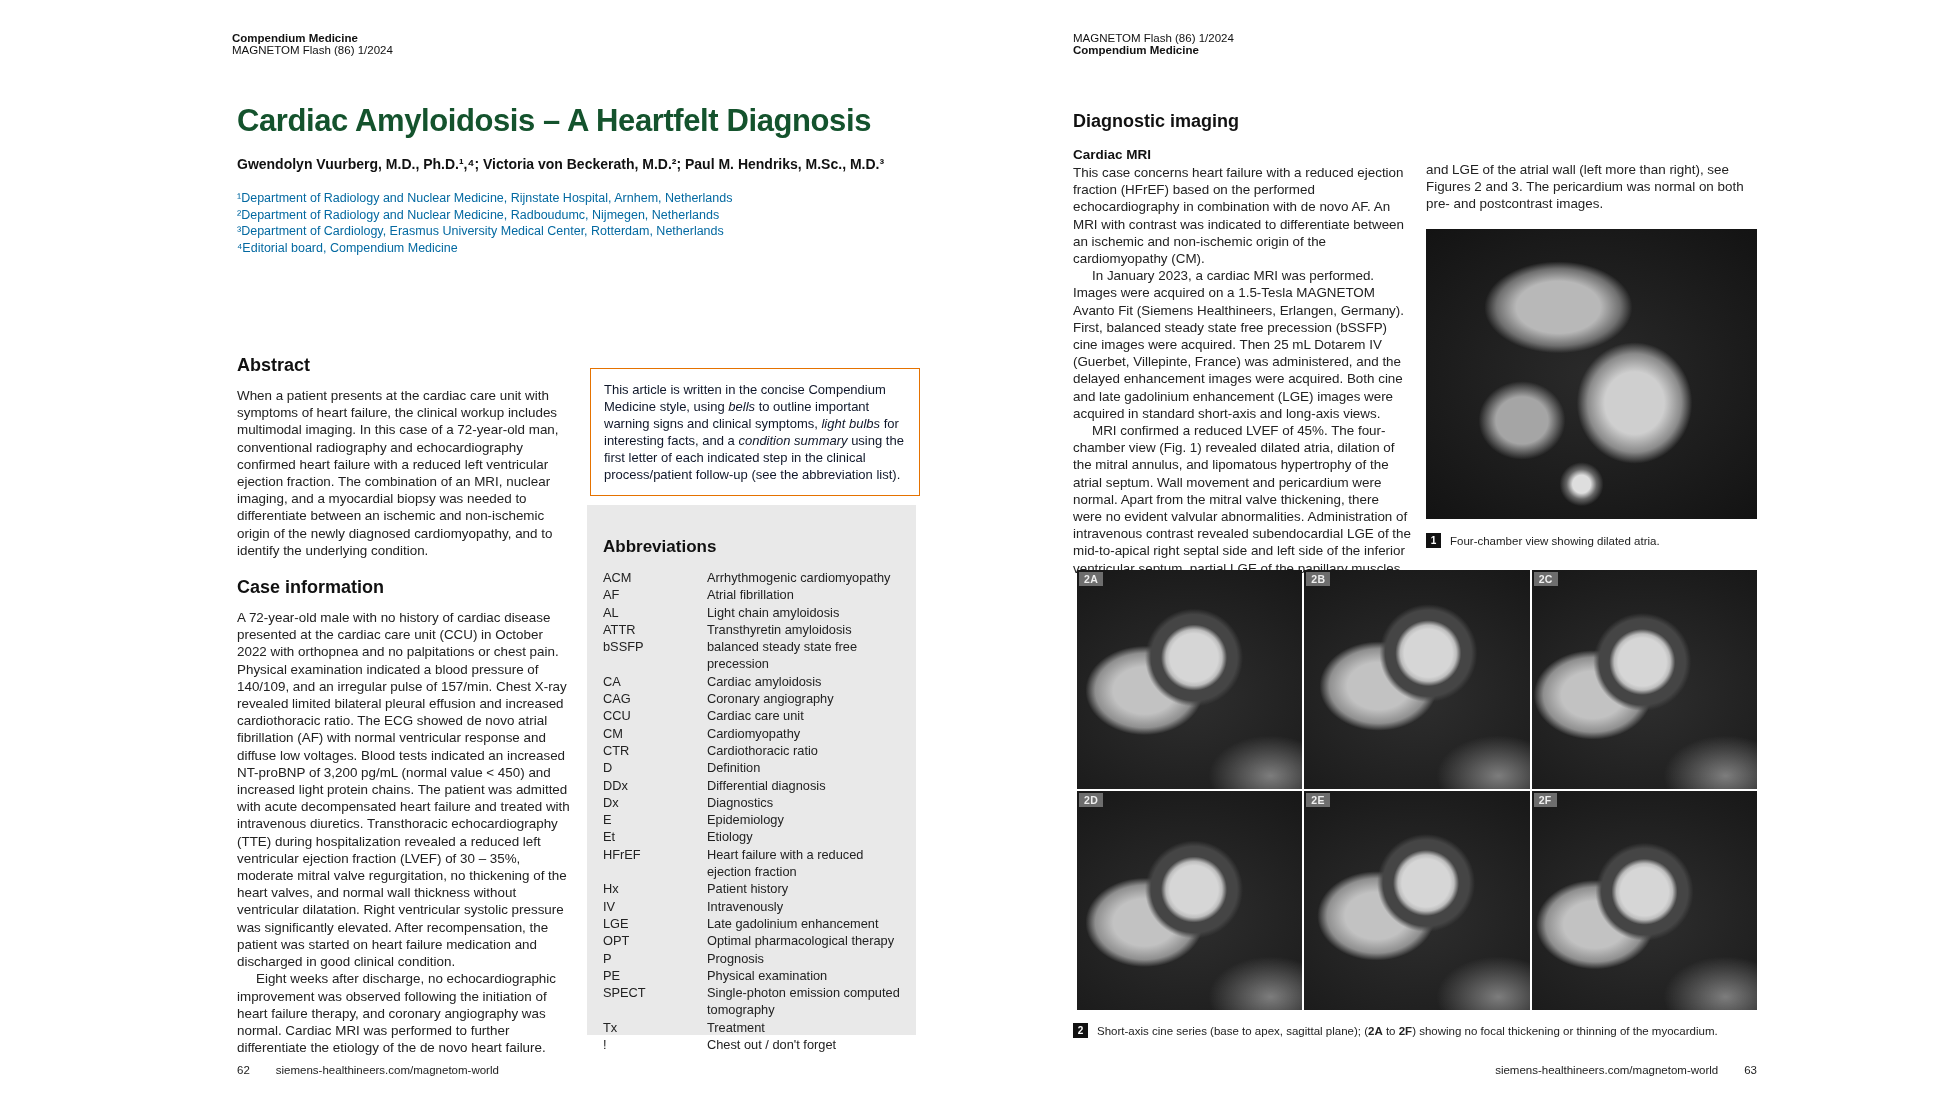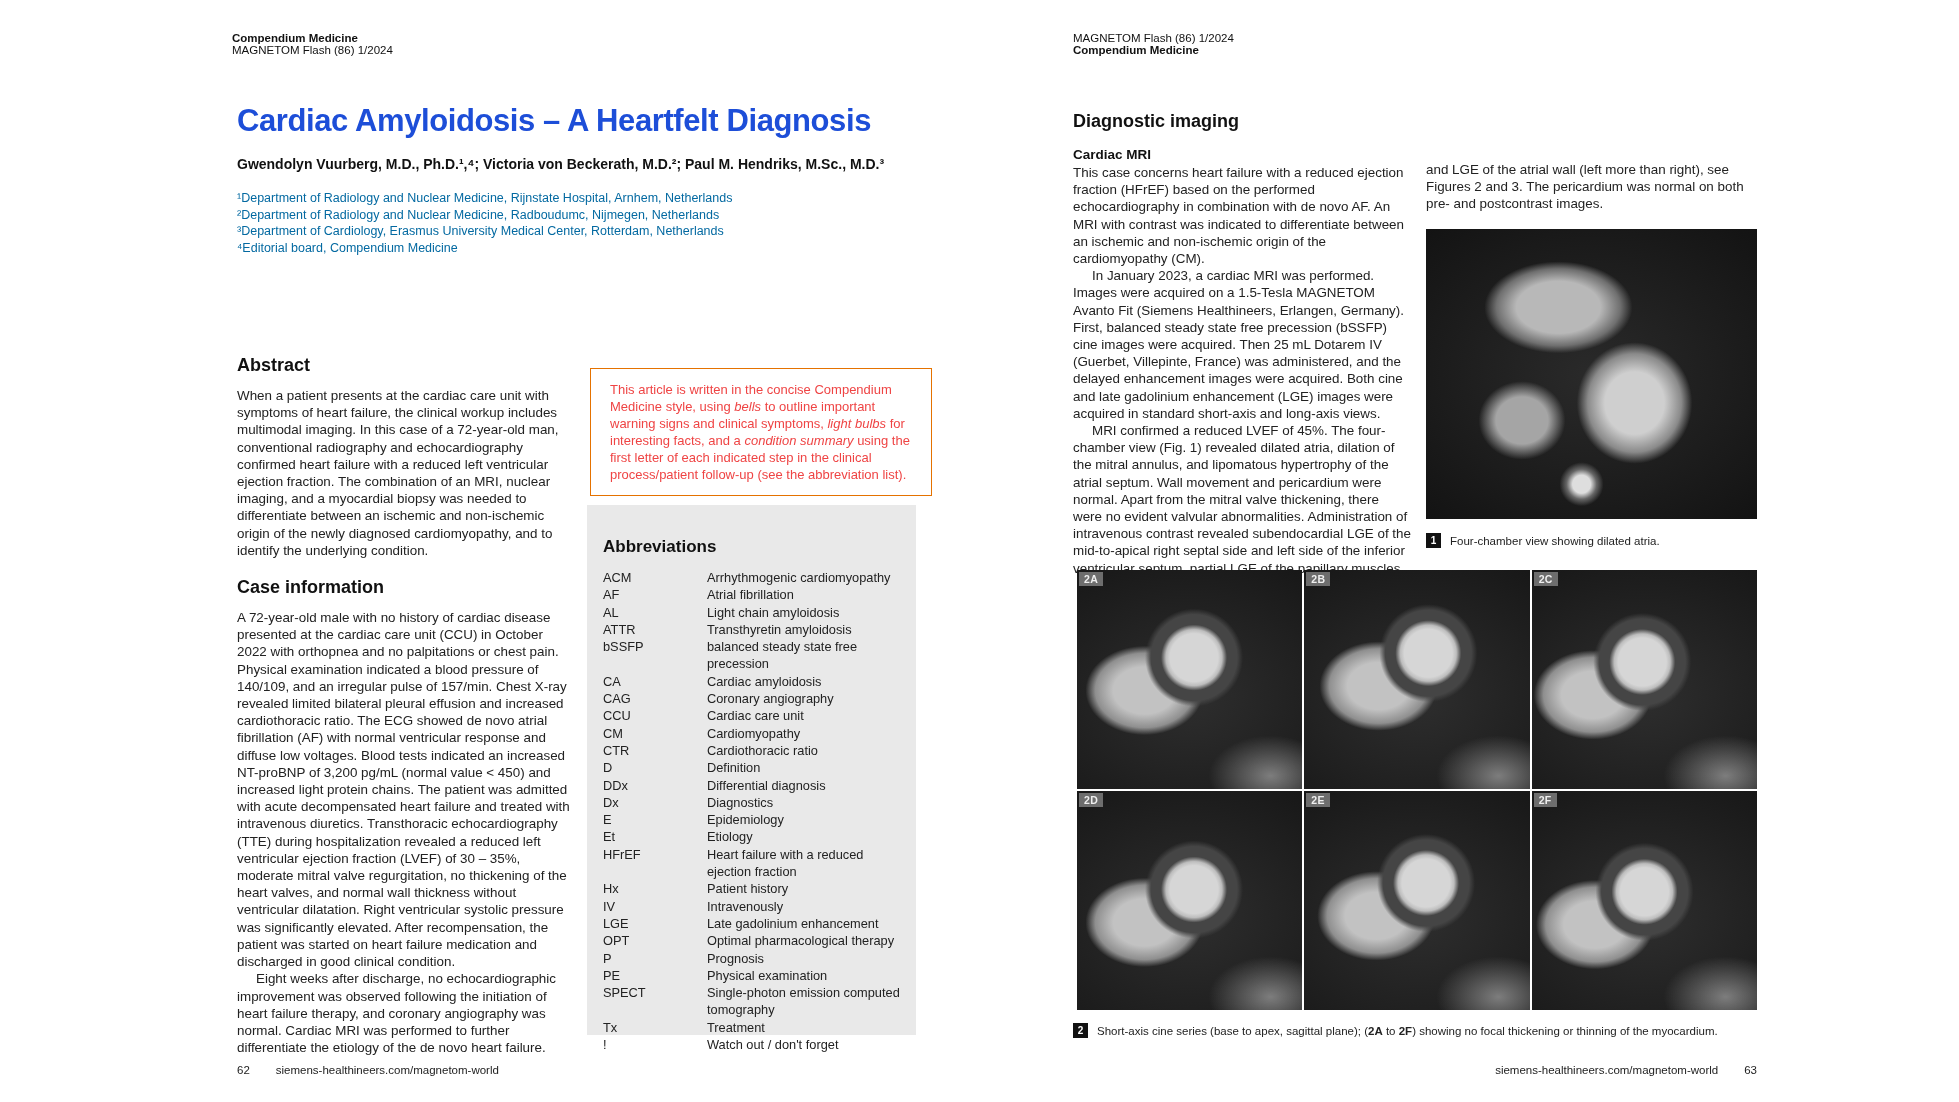--- a/index.html
+++ b/index.html
@@ -6,39 +6,39 @@
   body{font-family:"Liberation Sans","DejaVu Sans",sans-serif;color:#222;}
   #spread{position:relative;width:1959px;height:1102px;background:#fff;overflow:hidden;}
 
   
   .running-head{position:absolute;display:flex;justify-content:space-between;font-size:11.5px;color:#111;flex-direction:column;}
   .rh-bold{font-weight:bold;}
   .rh-normal{font-weight:normal;}
 
   
   .article-title{position:absolute;left:237px;top:103px;width:760px;margin:0;
-    font-size:31px;font-weight:900;letter-spacing:-0.4px;color:#1d4ed8;line-height:36px;}
+    font-size:31px;font-weight:900;letter-spacing:-0.4px;color:#14532d;line-height:36px;}
   .authors{position:absolute;left:237px;top:156px;width:760px;font-size:14px;font-weight:bold;color:#111;}
   .affiliations{position:absolute;left:237px;top:190px;width:760px;font-size:12.5px;line-height:16.5px;color:#0369a1;}
 
   
   .h2{font-size:18px;font-weight:900;color:#111;margin:0 0 11px 0;line-height:22px;}
   .h2.case{margin-top:17px;}
   .h3{font-size:13.5px;font-weight:bold;color:#111;margin:0 0 1px 0;line-height:17px;}
   .body-text{font-size:13.4px;line-height:17.2px;color:#222;}
   .body-text p{margin:0;}
   .body-text p.indent{text-indent:19px;}
 
   .col-left-1{position:absolute;left:237px;top:354px;width:338px;}
   .col-right-1{position:absolute;left:1073px;top:110px;width:338px;}
   .col-right-2{position:absolute;left:1426px;top:161px;width:332px;}
 
   
   .note-box{position:absolute;left:590px;top:368px;width:302px;border:1.5px solid var(--accent,#e57200);
-    padding:12px 19px;font-size:13px;line-height:17px;color:#ef4444;background:#fff;}
+    padding:12px 13px;font-size:13px;line-height:17px;color:#0f172a;background:#fff;}
   .note-box .it{font-style:italic;}
 
   
   .abbr-box{position:absolute;left:587px;top:505px;width:297px;height:498px;background:var(--boxgrey,#e9e9e9);
     padding:16px 16px 16px 16px;}
   .abbr-title{font-size:17px;font-weight:900;color:#111;margin:16px 0 12px 0;}
   .abbr-row{display:flex;font-size:12.8px;line-height:17.3px;color:#222;}
   .abbr-key{width:104px;flex:none;}
   .abbr-term{flex:1;}
 
@@ -193,21 +193,21 @@
           <div class="abbr-row">
             <span class="abbr-key">SPECT</span>
             <span class="abbr-term">Single-photon emission computed tomography</span>
           </div>
           <div class="abbr-row">
             <span class="abbr-key">Tx</span>
             <span class="abbr-term">Treatment</span>
           </div>
           <div class="abbr-row">
             <span class="abbr-key">!</span>
-            <span class="abbr-term">Watch out / don't forget</span>
+            <span class="abbr-term">Chest out / don't forget</span>
           </div>
         </div>
     </aside>
 
     <footer class="footer" style="left:237px;">
       <span>62</span>
       <span>siemens-healthineers.com/magnetom-world</span>
     </footer>
   </section>
 

